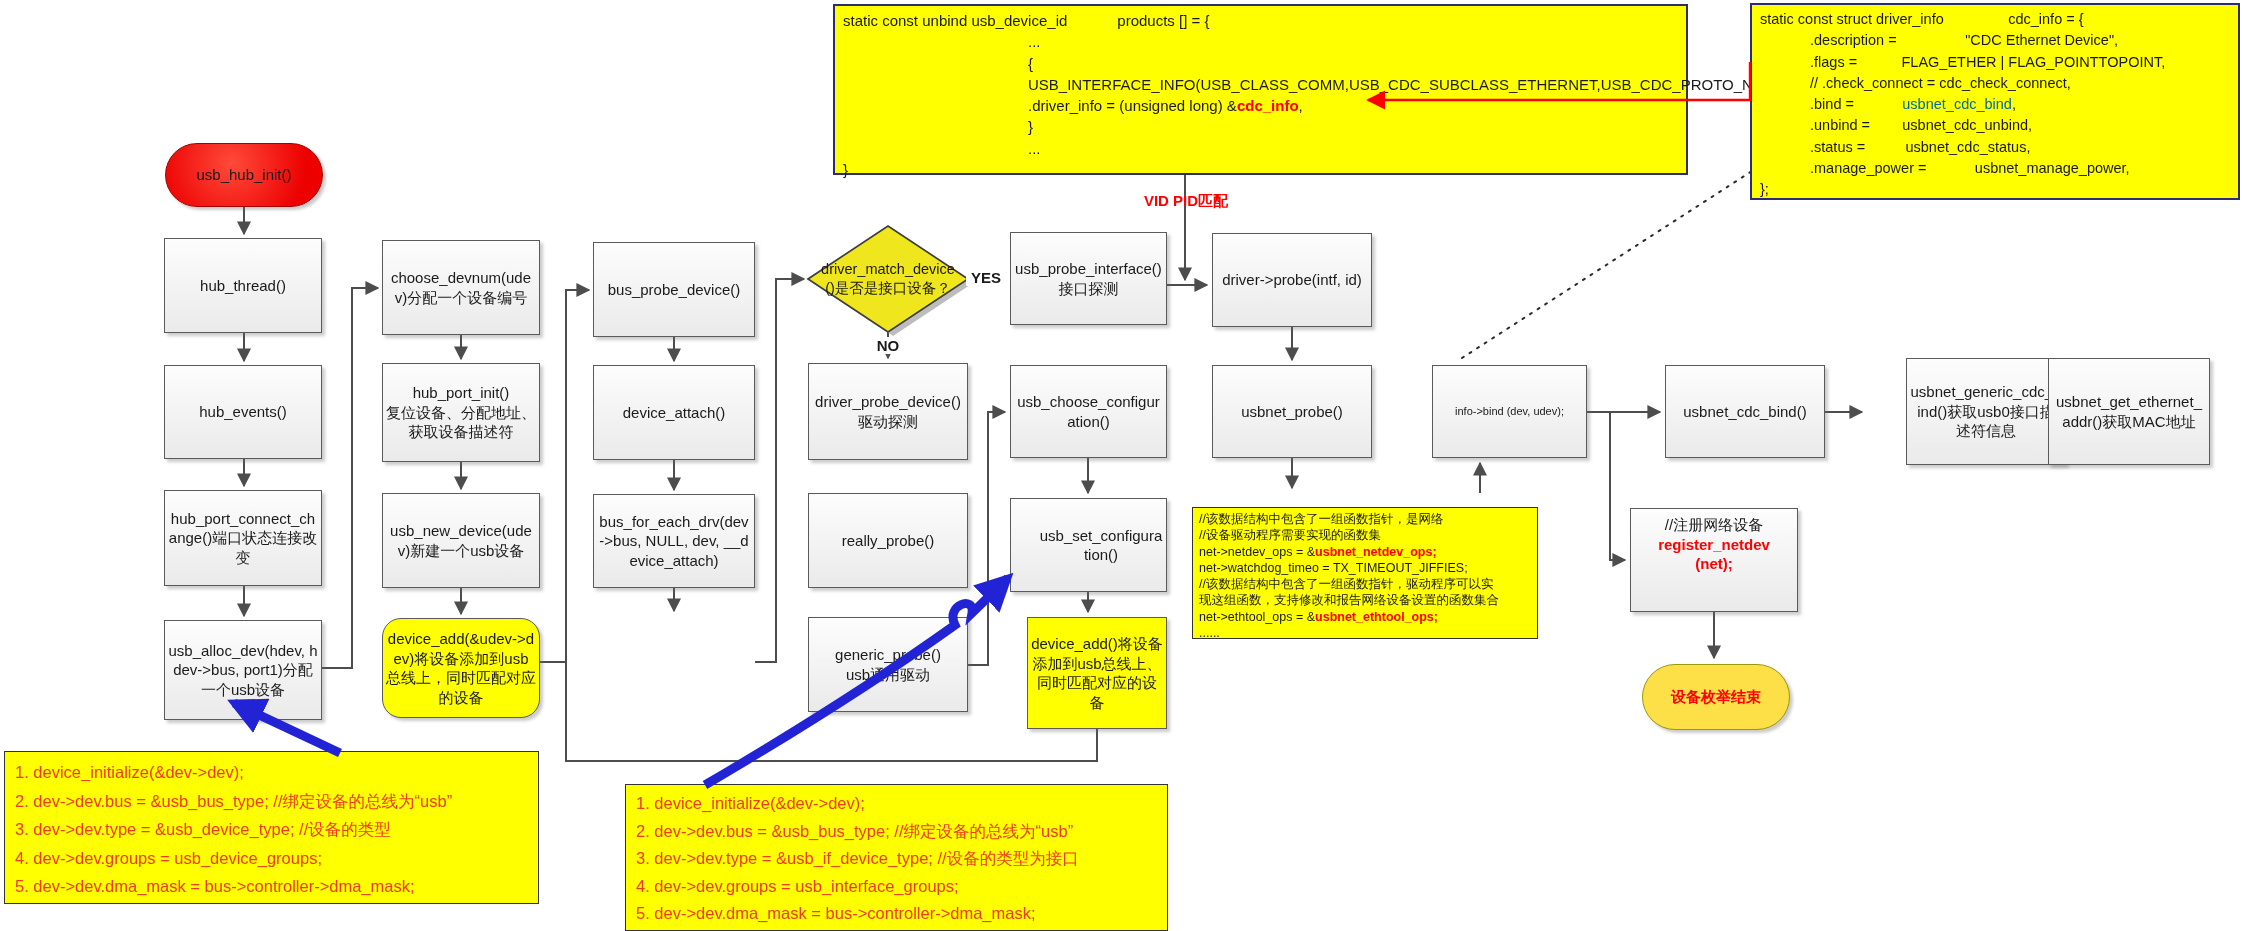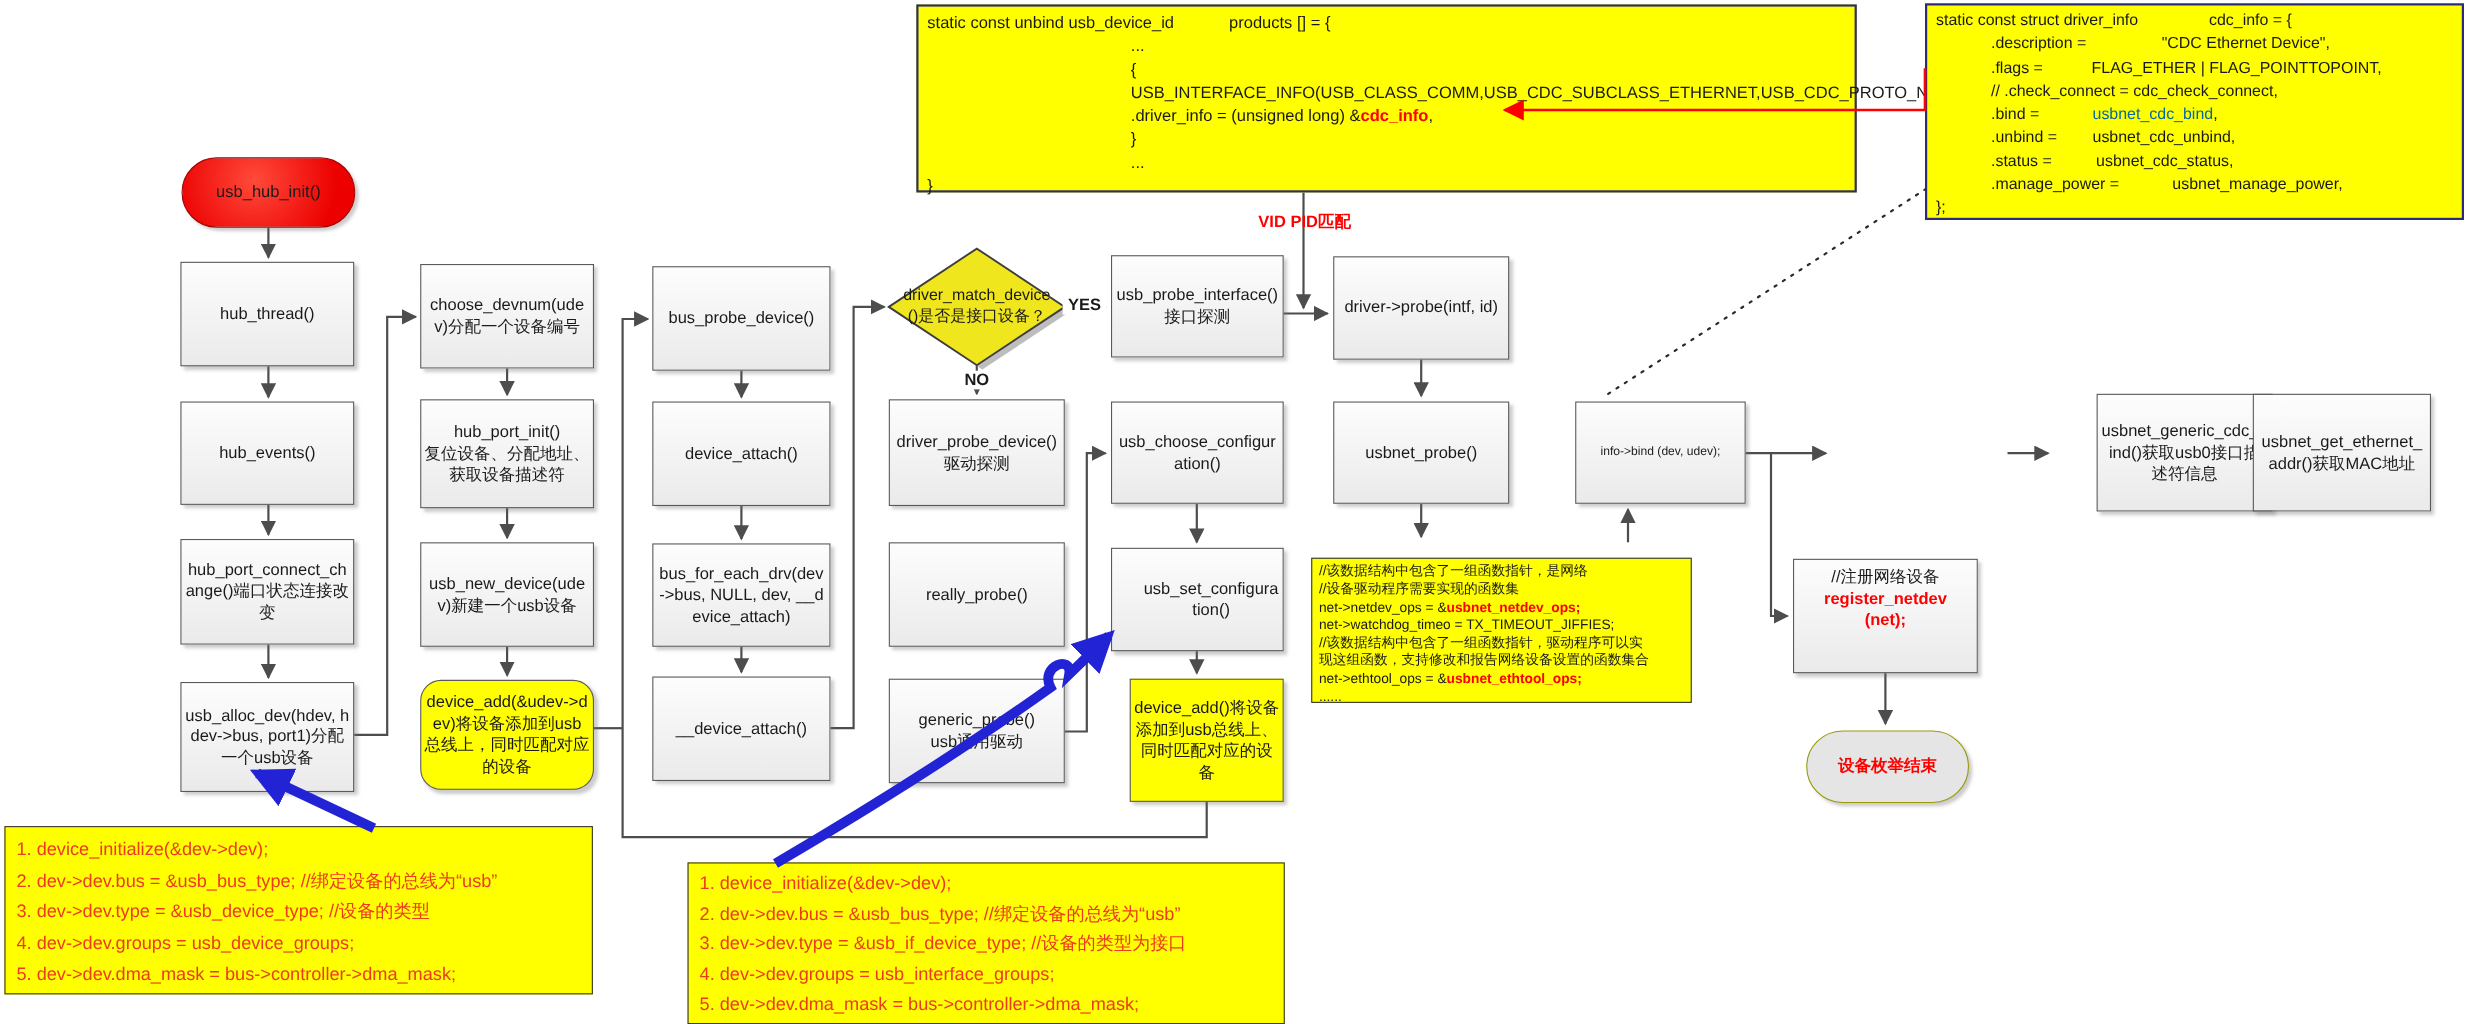--- a/index.html
+++ b/index.html
@@ -9,21 +9,21 @@
   #lines{z-index:1;}
   #toplines{z-index:3;}
   .node{position:absolute;z-index:2;display:flex;align-items:center;justify-content:center;
         text-align:center;font-size:15px;line-height:1.3;padding:3px;box-sizing:border-box;
         background:linear-gradient(#fdfdfd,#eaeaea);border:1.6px solid #5a5a5a;
         box-shadow:3px 3px 3px rgba(110,110,110,.35);word-break:break-all;white-space:pre-line;}
   .node.yellow{background:#ffff00;}
   .stadium{border-radius:34px;}
   .red-stadium{background:radial-gradient(circle at 42% 32%,#ff4a3a,#ec0000 75%);
         border:1.5px solid #a40000;font-size:15px;}
-  .end-stadium{background:#e5e5e5;border:1.6px solid #99990a;color:#ff0000;font-weight:bold;}
+  .end-stadium{background:#fde047;border:1.6px solid #99990a;color:#ff0000;font-weight:bold;}
   .codebox{position:absolute;z-index:2;box-sizing:border-box;background:#ffff00;
         border:1.6px solid #333;padding:4px 8px;font-size:15px;line-height:21.3px;}
   .codebox.navy{border:2px solid #2b2b78;}
   .code-line{white-space:pre;}
   .seg-r{color:#0369a1;}
   .seg-rb{color:#ff0000;font-weight:bold;}
   .code-red .code-line{color:#ee3a1f;}
   .code-center{text-align:center;}
   .label{position:absolute;z-index:2;text-align:center;font-weight:bold;font-size:15px;}
   .diamond-text{position:absolute;z-index:2;display:flex;align-items:center;justify-content:center;
@@ -100,41 +100,41 @@
 
   <div class="node" style="left:382px;top:240px;width:158px;height:95px;">choose_devnum(udev)分配一个设备编号</div>
   <div class="node" style="left:382px;top:363px;width:158px;height:99px;">hub_port_init()
 复位设备、分配地址、获取设备描述符</div>
   <div class="node" style="left:382px;top:493px;width:158px;height:95px;">usb_new_device(udev)新建一个usb设备</div>
   <div class="node yellow" style="left:382px;top:618px;width:158px;height:100px;border-radius:19px;">device_add(&amp;udev-&gt;dev)将设备添加到usb总线上，同时匹配对应的设备</div>
 
   <div class="node" style="left:593px;top:242px;width:162px;height:95px;">bus_probe_device()</div>
   <div class="node" style="left:593px;top:365px;width:162px;height:95px;">device_attach()</div>
   <div class="node" style="left:593px;top:494px;width:162px;height:94px;">bus_for_each_drv(dev-&gt;bus, NULL, dev, __device_attach)</div>
-  <div class="node" style="left:593px;top:615px;width:162px;height:95px;">__device_attach()</div>
 
   <div class="diamond-text" style="left:818px;top:234px;width:140px;height:90px;">driver_match_device()是否是接口设备？</div>
   <div class="label" style="left:966px;top:269px;width:40px;background:#fff;">YES</div>
   <div class="label" style="left:866px;top:337px;width:44px;background:#fff;">NO</div>
   <div class="label" style="left:1128px;top:192px;width:116px;color:#ff0000;">VID PID匹配</div>
 
   <div class="node" style="left:808px;top:363px;width:160px;height:97px;">driver_probe_device()驱动探测</div>
   <div class="node" style="left:808px;top:493px;width:160px;height:95px;">really_probe()</div>
   <div class="node" style="left:808px;top:617px;width:160px;height:95px;">generic_probe()
 usb通用驱动</div>
 
   <div class="node" style="left:1010px;top:232px;width:157px;height:93px;">usb_probe_interface()接口探测</div>
   <div class="node" style="left:1010px;top:365px;width:157px;height:93px;">usb_choose_configuration()</div>
   <div class="node" style="left:1010px;top:498px;width:157px;height:94px;padding-left:28px;">usb_set_configuration()</div>
   <div class="node yellow" style="left:1027px;top:617px;width:140px;height:112px;">device_add()将设备添加到usb总线上、同时匹配对应的设备</div>
 
   <div class="node" style="left:1212px;top:233px;width:160px;height:94px;">driver-&gt;probe(intf, id)</div>
   <div class="node" style="left:1212px;top:365px;width:160px;height:93px;">usbnet_probe()</div>
 
   <div class="node smalltext" style="left:1432px;top:365px;width:155px;height:93px;">info-&gt;bind (dev, udev);</div>
+  <div class="node" style="left:1665px;top:365px;width:160px;height:93px;">usbnet_cdc_bind()</div>
   <div class="node" style="left:1906px;top:358px;width:160px;height:107px;">usbnet_generic_cdc_bind()获取usb0接口描述符信息</div>
   <div class="node" style="left:2048px;top:358px;width:162px;height:107px;">usbnet_get_ethernet_addr()获取MAC地址</div>
 
   <div class="node stadium end-stadium" style="left:1642px;top:664px;width:148px;height:66px;">设备枚举结束</div>
 
   <div class="codebox navy" style="left:833px;top:4px;width:855px;height:171px;">
       <div class="code-line"><span>static const unbind usb_device_id            products [] = {</span></div>
       <div class="code-line" style="padding-left: 185px;"><span>...</span></div>
       <div class="code-line" style="padding-left: 185px;"><span>{</span></div>
       <div class="code-line" style="padding-left: 185px;"><span>USB_INTERFACE_INFO(USB_CLASS_COMM,USB_CDC_SUBCLASS_ETHERNET,USB_CDC_PROTO_NONE),</span></div>

